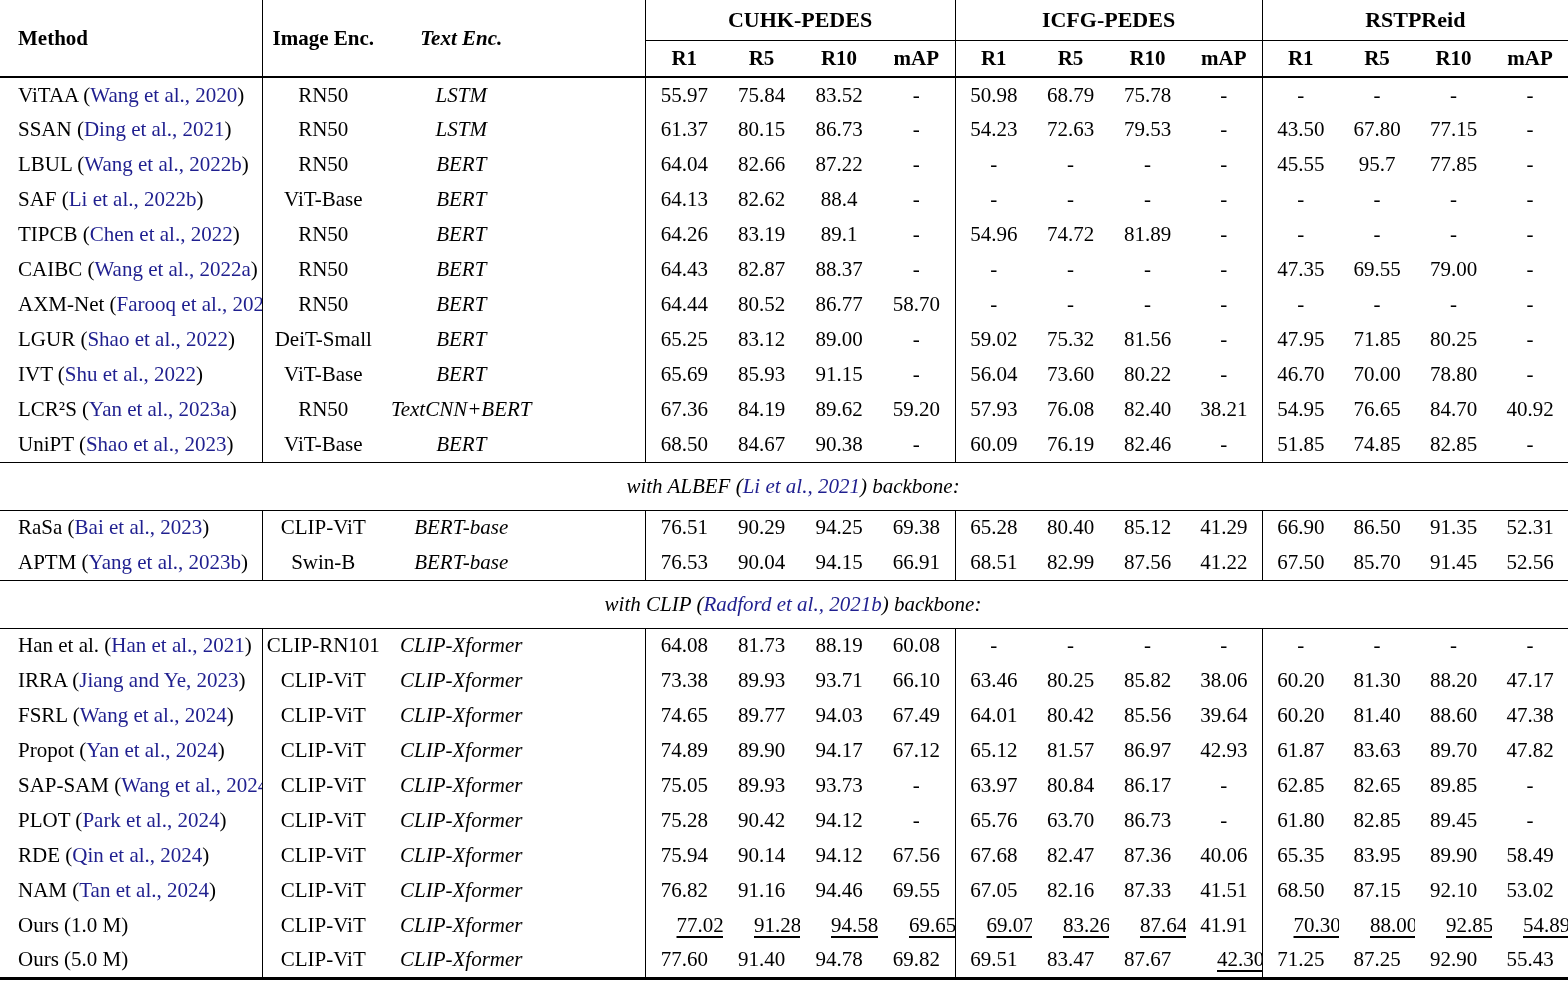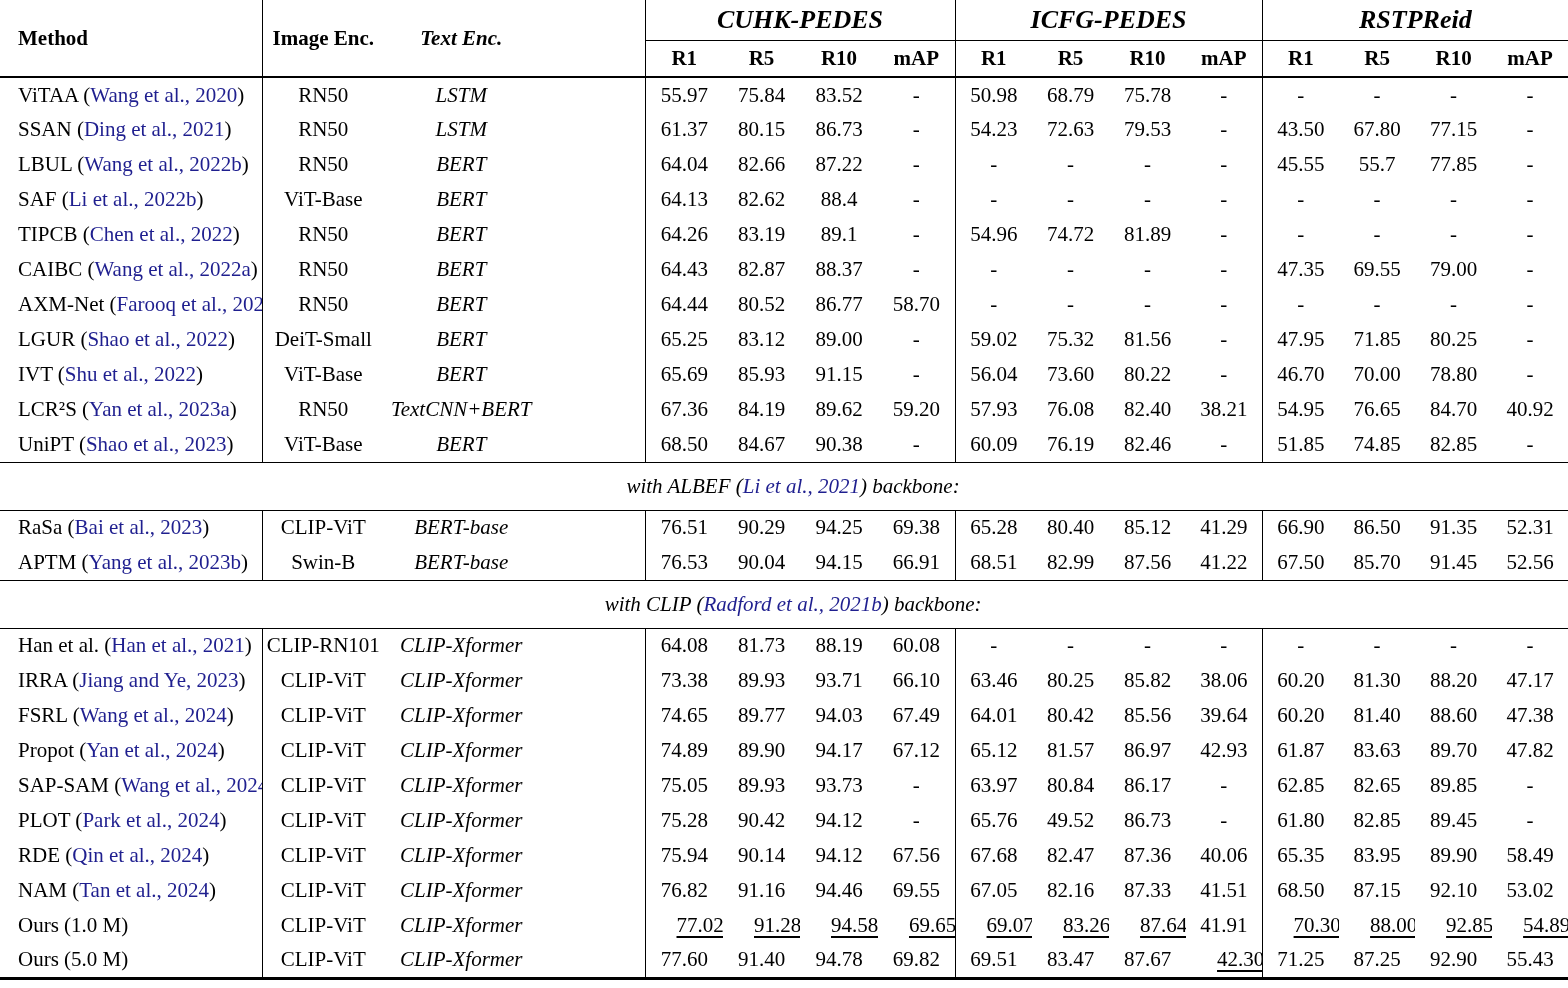--- a/index.html
+++ b/index.html
@@ -14,21 +14,21 @@
     border-bottom: 3px solid #000;
   }
   th, td {
     padding: 0; font-size: 21px; font-weight: normal;
     text-align: center; vertical-align: middle;
     overflow: hidden; white-space: nowrap;
   }
   thead th { font-weight: bold; }
   tr.group-row { height: 40px; padding-left: 11px; }
   tr.sub-row { height: 37px; }
-  tr.group-row th.group { border-bottom: 1.5px solid #000; font-size: 26px; font-style: italic; }
+  tr.group-row th.group { border-bottom: 1.5px solid #000; font-size: 22px; }
   thead tr.sub-row th, thead th.spanner { border-bottom: 2.5px solid #000; }
   .method-col { text-align: left; padding-left: 18px; }
   .text-enc { padding-right: 106px; font-style: italic; }
   .div-left { border-left: 1.3px solid #000; }
   tbody tr.data-row { height: 35px; margin-top: 48px; }
   tbody tr.section-row td {
     height: 48px; border-top: 1.6px solid #000; border-bottom: 1.6px solid #000;
     font-style: italic; text-align: center; padding-left: 18px;
   }
   .cite { color: #1f1f8f; }
@@ -121,21 +121,21 @@
         <td class="text-enc">BERT</td>
         <td class="div-left">64.04</td>
         <td>82.66</td>
         <td>87.22</td>
         <td>-</td>
         <td class="div-left">-</td>
         <td>-</td>
         <td>-</td>
         <td>-</td>
         <td class="div-left">45.55</td>
-        <td>55.7</td>
+        <td>95.7</td>
         <td>77.85</td>
         <td>-</td>
       </tr>
       <tr class="data-row">
         <td class="method-col"><span>SAF (</span><span class="cite">Li et al., 2022b</span><span>)</span></td>
         <td class="div-left">ViT-Base</td>
         <td class="text-enc">BERT</td>
         <td class="div-left">64.13</td>
         <td>82.62</td>
         <td>88.4</td>
@@ -395,21 +395,21 @@
       </tr>
       <tr class="data-row">
         <td class="method-col"><span>PLOT (</span><span class="cite">Park et al., 2024</span><span>)</span></td>
         <td class="div-left">CLIP-ViT</td>
         <td class="text-enc">CLIP-Xformer</td>
         <td class="div-left">75.28</td>
         <td>90.42</td>
         <td>94.12</td>
         <td>-</td>
         <td class="div-left">65.76</td>
-        <td>49.52</td>
+        <td>63.70</td>
         <td>86.73</td>
         <td>-</td>
         <td class="div-left">61.80</td>
         <td>82.85</td>
         <td>89.45</td>
         <td>-</td>
       </tr>
       <tr class="data-row">
         <td class="method-col"><span>RDE (</span><span class="cite">Qin et al., 2024</span><span>)</span></td>
         <td class="div-left">CLIP-ViT</td>

